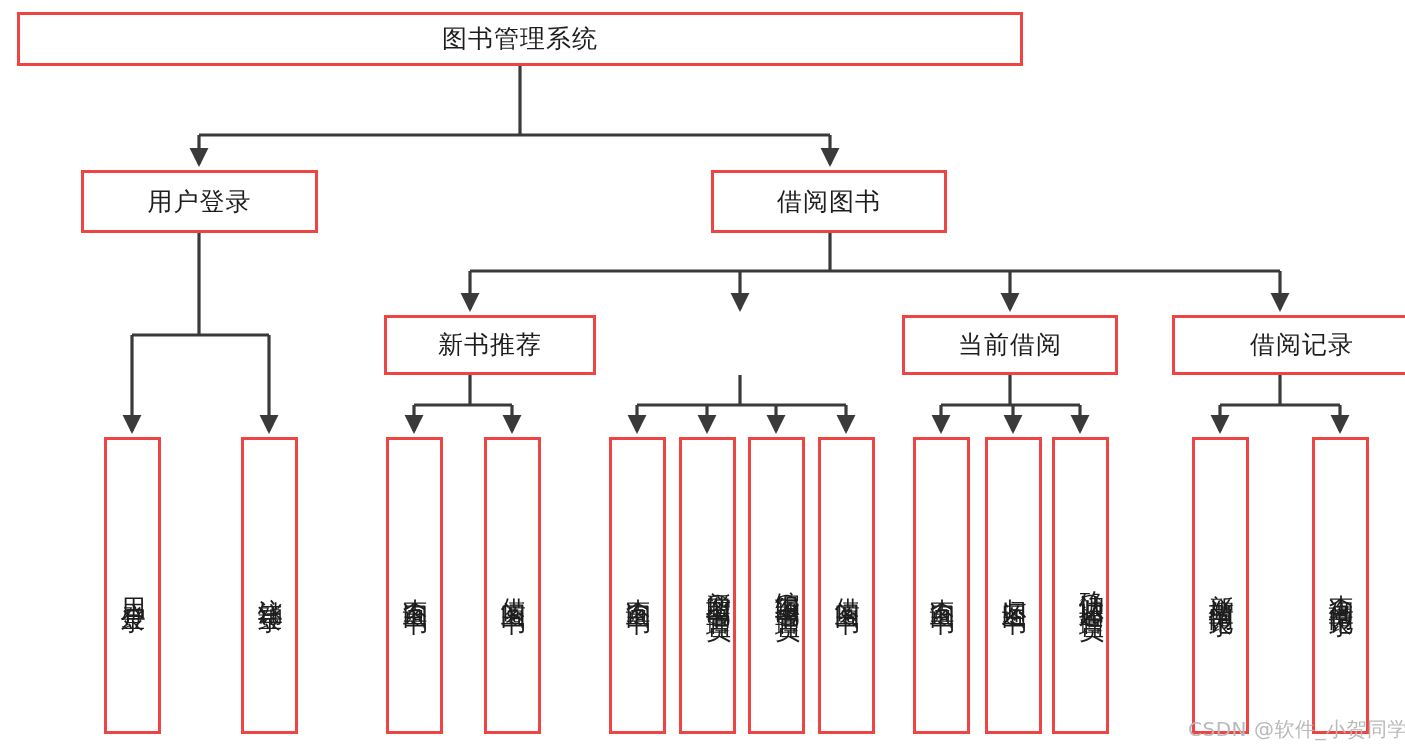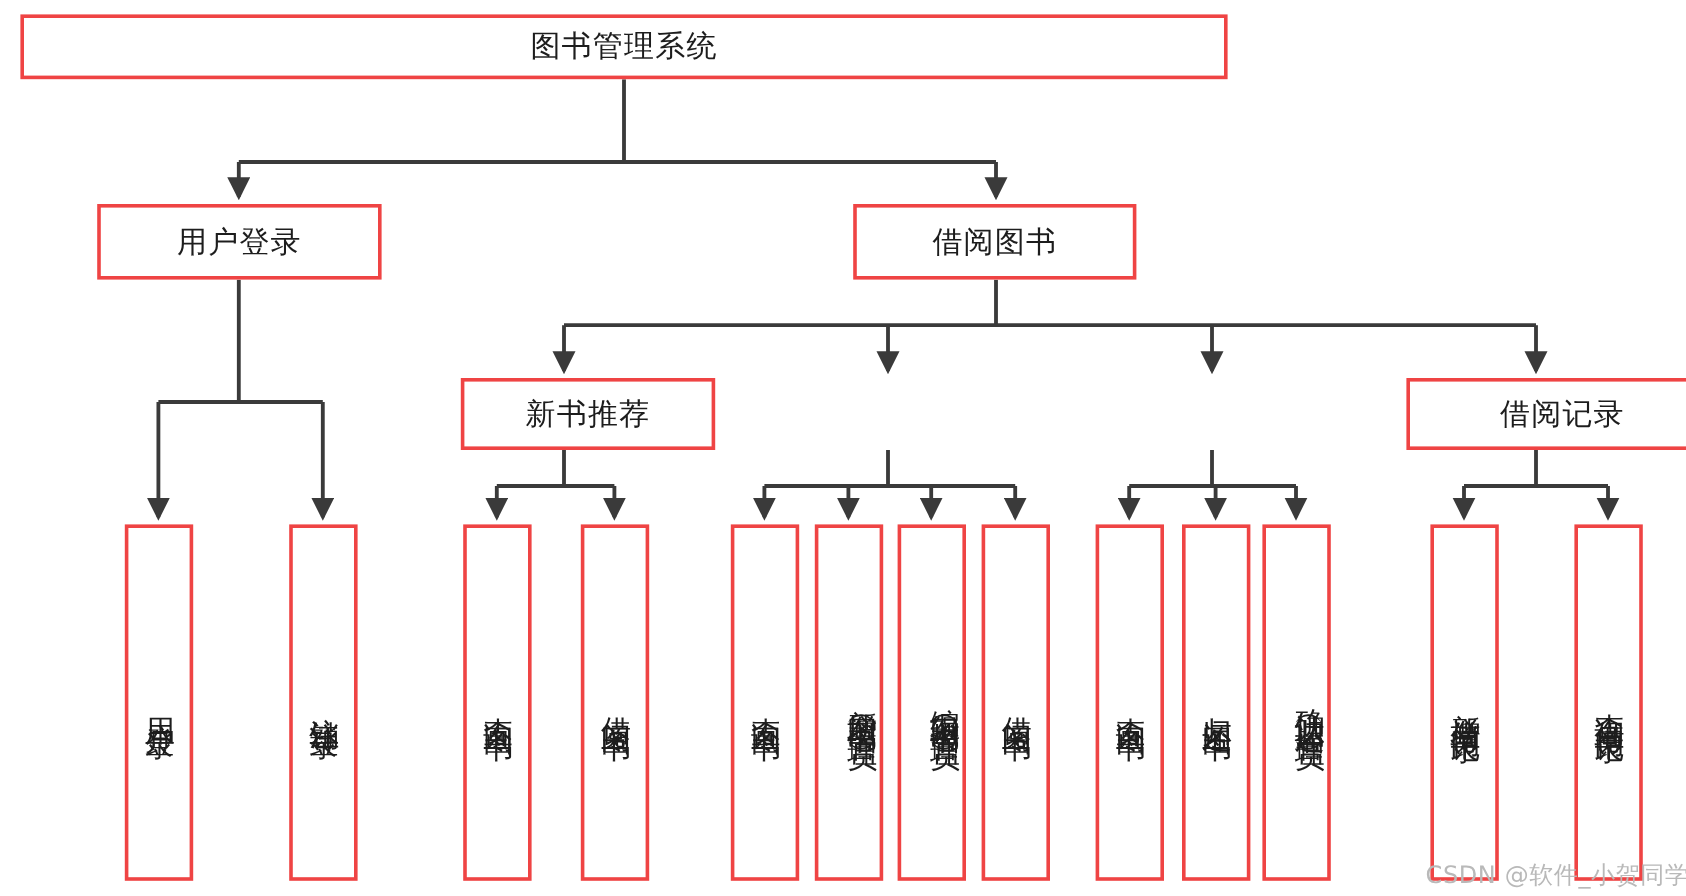--- a/index.html
+++ b/index.html
@@ -129,20 +129,23 @@
   <div class="node node-h" style="left:81px; top:170px; width:237px; height:63px;">
     <span>用户登录</span>
   </div>
   <div class="node node-h" style="left:711px; top:170px; width:236px; height:63px;">
     <span>借阅图书</span>
   </div>
 
   <div class="node node-h" style="left:362px; top:315px; width:212px; height:60px;margin-left:22px;">
     <span>新书推荐</span>
   </div>
+  <div class="node node-h" style="left:902px; top:315px; width:216px; height:60px;">
+    <span>当前借阅</span>
+  </div>
   <div class="node node-h" style="left:1172px; top:315px; width:260px; height:60px;">
     <span>借阅记录</span>
   </div>
 
   <div class="node node-v centered" style="left:104px; top:437px; width:57px; height:297px;">
     <span>用户登录</span>
   </div>
   <div class="node node-v centered" style="left:241px; top:437px; width:57px; height:297px;">
     <span>注销登录</span>
   </div>

